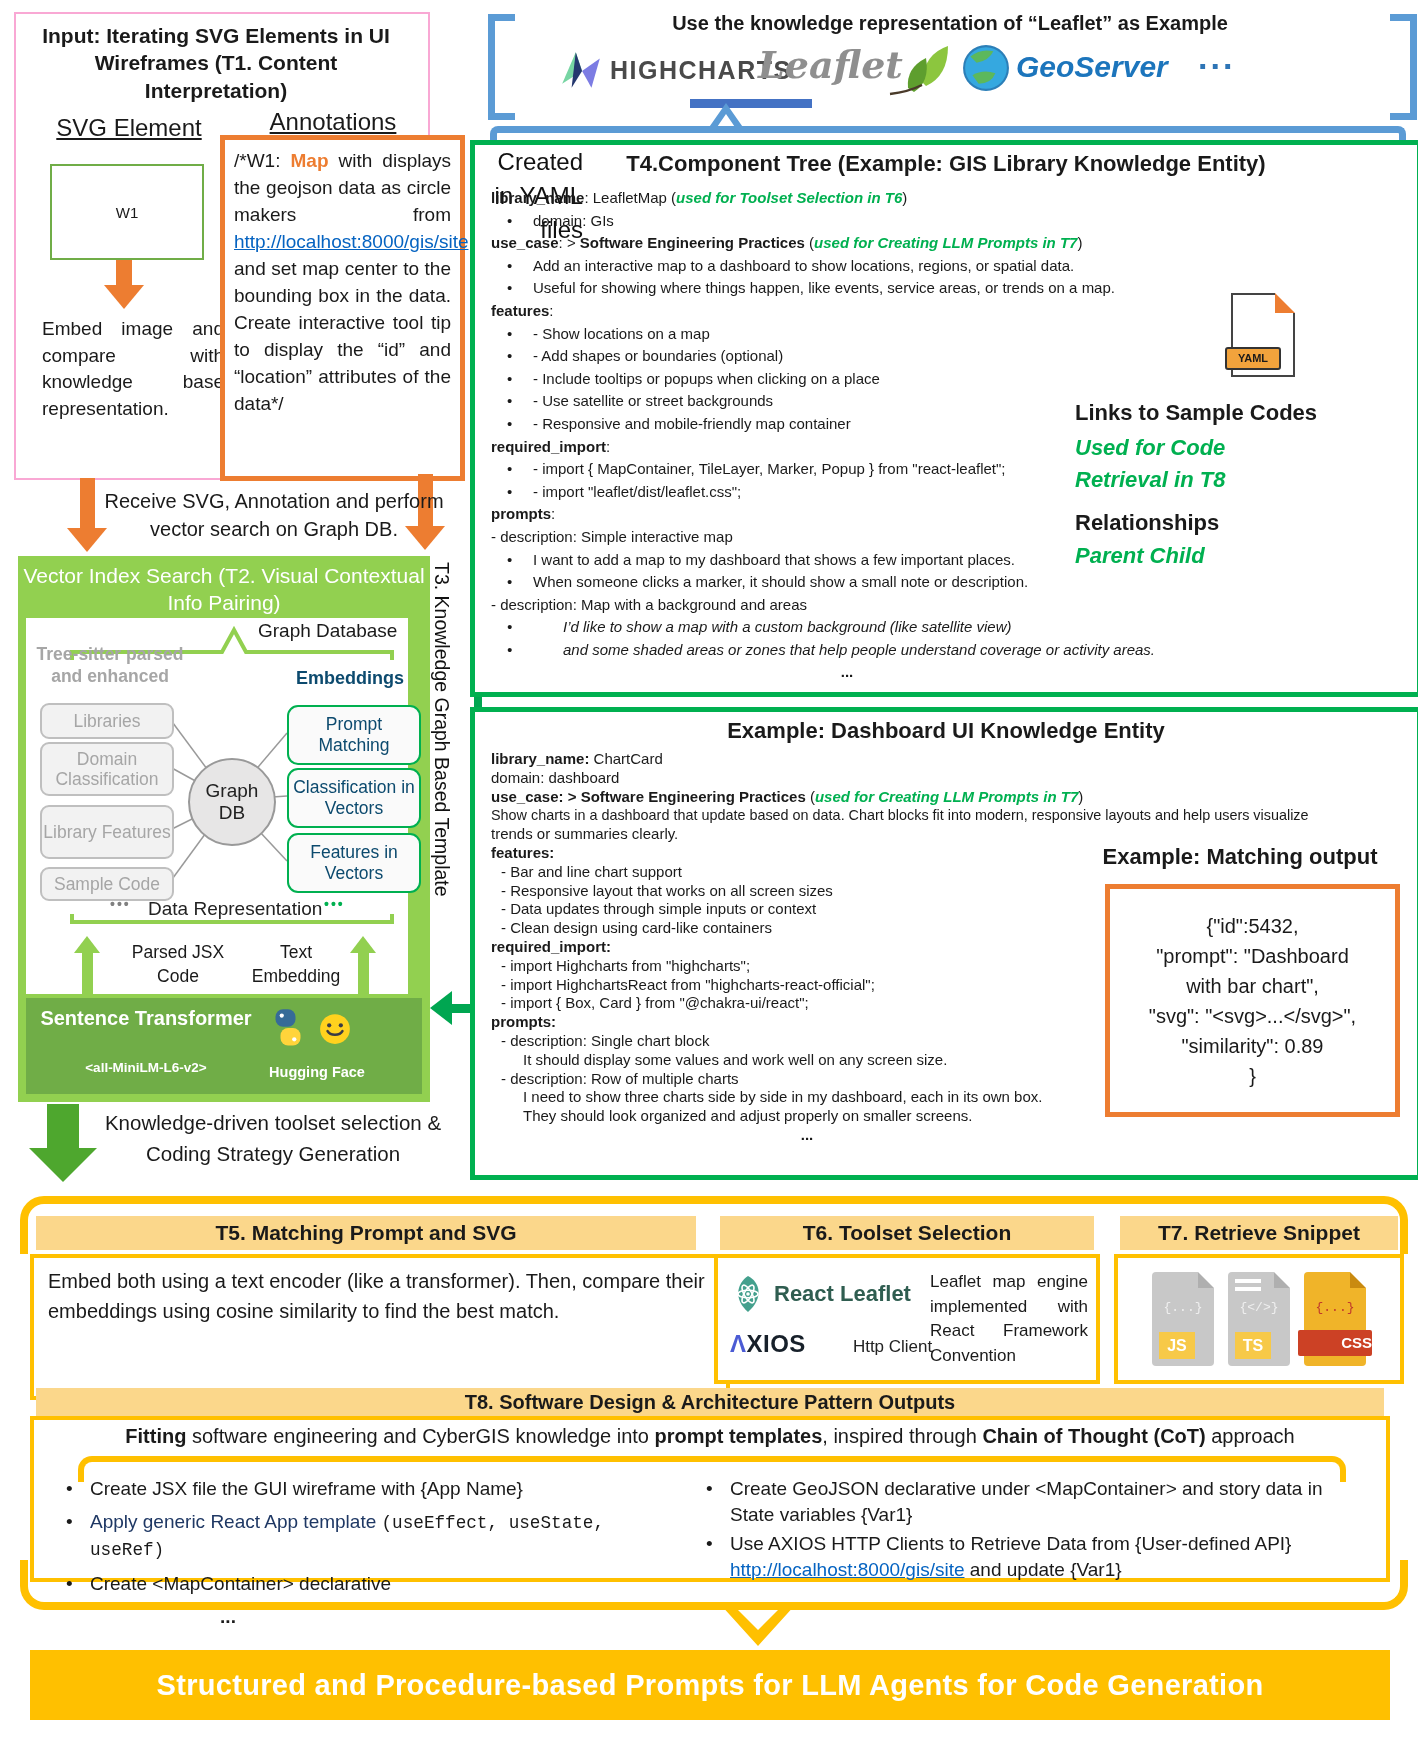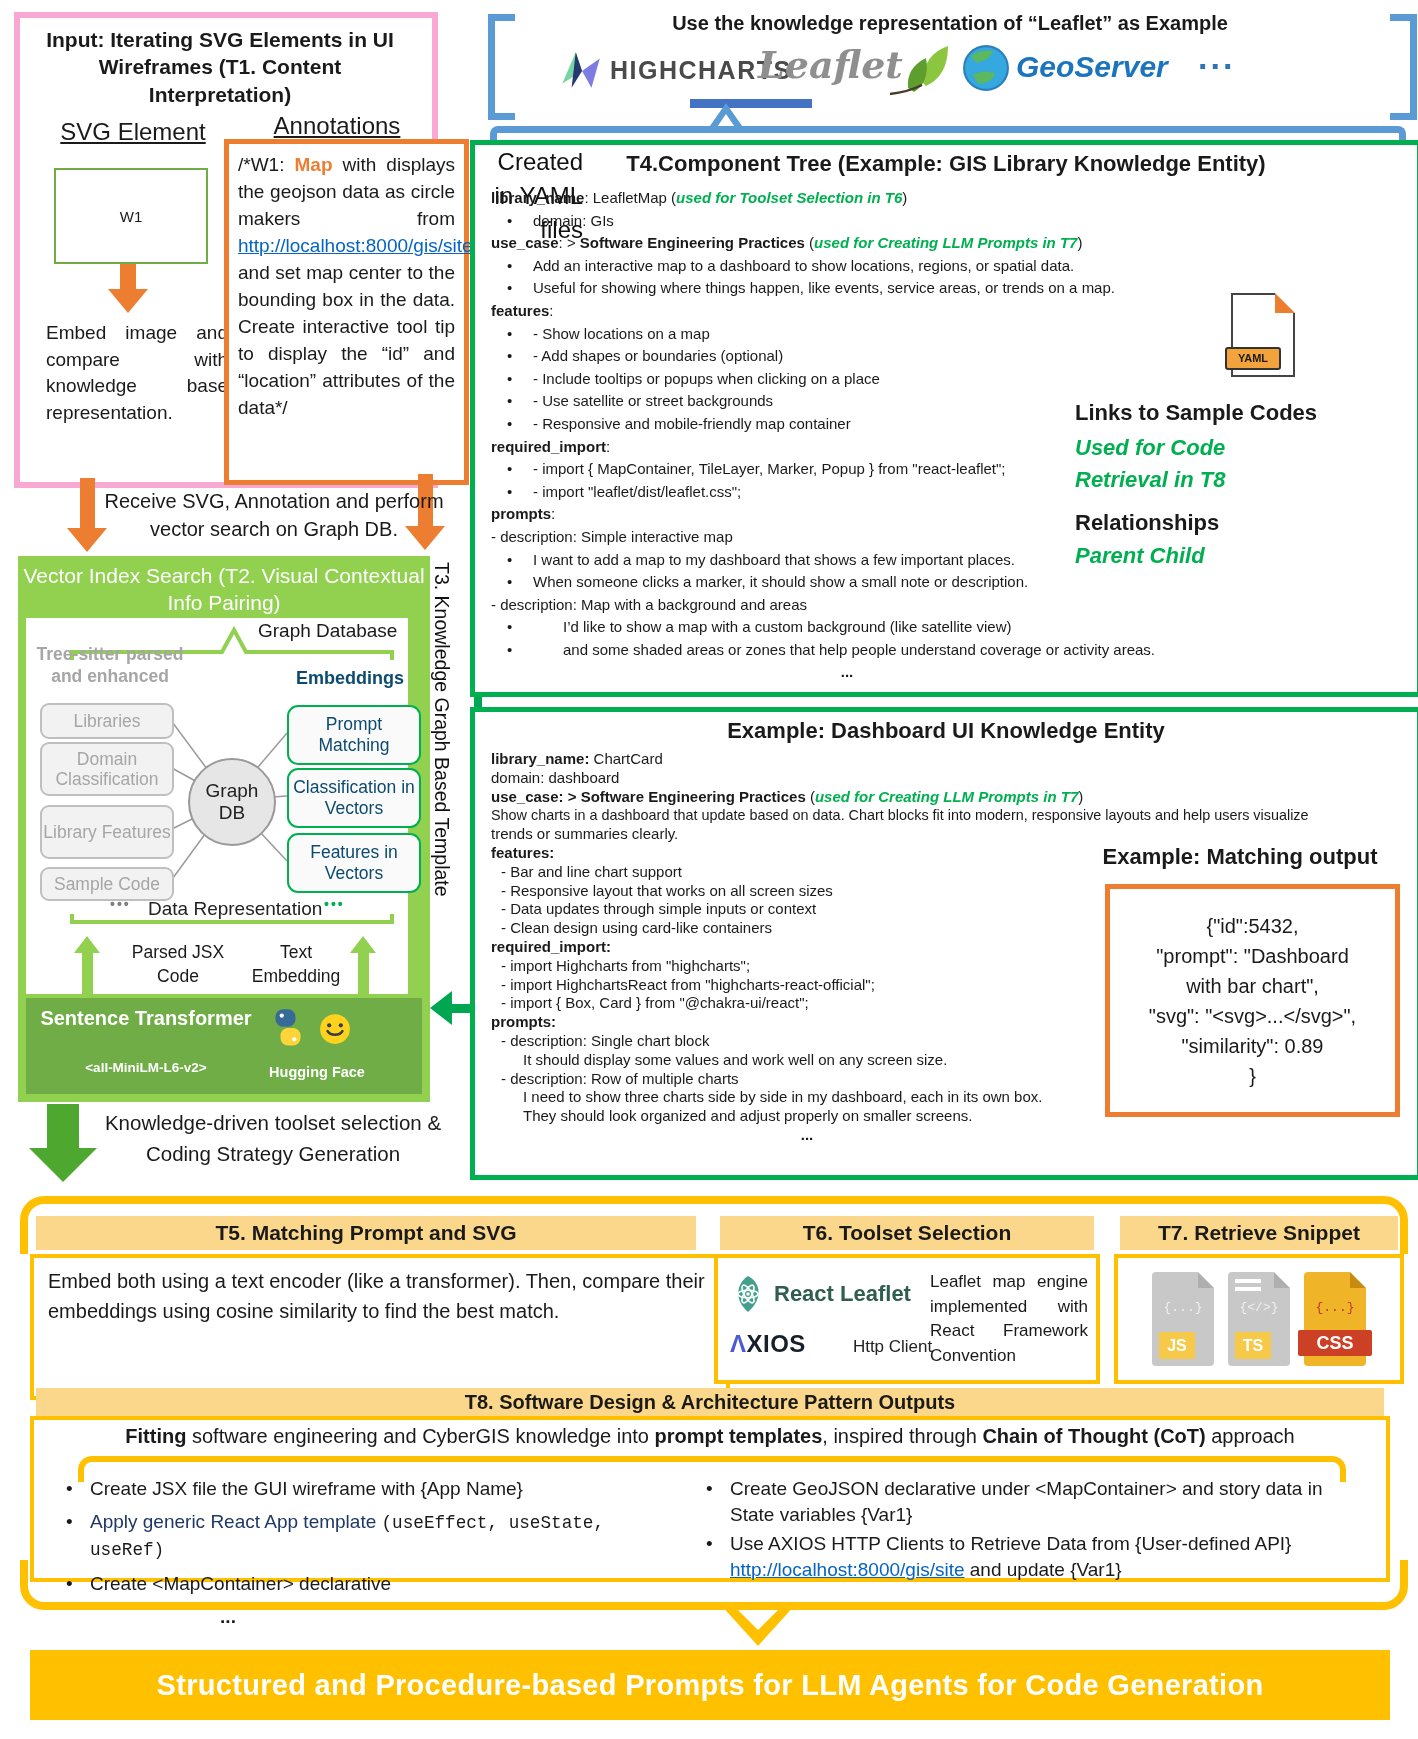--- a/index.html
+++ b/index.html
@@ -7,21 +7,21 @@
         font-family:"Liberation Sans",sans-serif;color:#1a1a1a;overflow:hidden;}
   .abs{position:absolute;}
   .b{font-weight:700;}
   .g{color:#00B050;font-weight:700;font-style:italic;}
   .nv{color:#1F3864;}
   .mono{font-family:"Liberation Mono",monospace;font-size:0.93em;}
   .lk{color:#0563C1;text-decoration:underline;cursor:pointer;}
   .underline{text-decoration:underline;}
 
   
-  #input-box{position:absolute;left:14px;top:12px;width:412px;height:464px;border:6px solid #f9a8d4;background:#fff;}
+  #input-box{position:absolute;left:14px;top:12px;width:412px;height:464px;border:2px solid #f9a8d4;background:#fff;}
   .t1-title{position:absolute;left:6px;top:8px;width:388px;font-weight:700;font-size:21px;line-height:1.3;text-align:center;}
   .t1-svg-label{position:absolute;left:28px;top:100px;width:170px;font-size:24px;text-align:center;}
   .w1-box{position:absolute;left:34px;top:150px;width:150px;height:92px;border:2px solid #70AD47;
           display:flex;align-items:center;justify-content:center;font-size:15px;}
   .t1-embed{position:absolute;left:26px;top:302px;width:182px;font-size:19px;line-height:1.4;text-align:justify;}
   .t1-ann-label{position:absolute;left:242px;top:94px;width:150px;font-size:24px;text-align:center;}
   .ann-box{position:absolute;left:204px;top:121px;width:217px;height:320px;border:5px solid #ED7D31;
            padding:8px 9px;font-size:19px;line-height:1.42;text-align:justify;background:#fff;}
   .ann-key{color:#ED7D31;font-weight:700;}
   .oarrow-shaft{position:absolute;background:#ED7D31;}
@@ -78,21 +78,21 @@
   .kbox{position:absolute;left:470px;width:942px;border:5px solid #00B050;background:#fff;}
   #t4-box{top:140px;height:547px;}
   #dash-box{top:707px;height:463px;}
   .kbox-title{position:absolute;left:0;top:6px;width:100%;text-align:center;font-weight:700;font-size:22px;}
   .klines{position:absolute;left:12px;font-size:15px;}
   #t4-lines{top:42px;width:720px;line-height:22.6px;}
   #dash-lines{top:38px;width:640px;line-height:18.8px;font-size:15px;}
   .kl{position:relative;padding-left:4px;white-space:nowrap;}
   .kl.bu{padding-left:46px;}
   .kl.bu::before{content:'•';position:absolute;left:20px;}
-  .kl.ind{padding-left:76px;}
+  .kl.ind{padding-left:76px;font-style:italic;}
   .kl.dash{padding-left:14px;}
   .kl.ind2{padding-left:36px;}
   .kl.ctr{text-align:center;font-weight:700;padding-left:0;white-space:normal;}
   .kl.wide{font-size:14.4px;}
   .t4-side{position:absolute;font-size:22px;}
   #t4-created{left:632px;top:140px;width:108px;text-align:right;font-size:24px;line-height:1.42;color:#111;}
   .yaml-icon{position:absolute;left:756px;top:148px;width:60px;height:80px;background:#fff;border:2.5px solid #444;}
   .yaml-fold{position:absolute;top:-2px;right:-2px;width:0;height:0;border-style:solid;border-width:0 20px 20px 0;border-color:#fff #fff #ED7D31 #ED7D31;}
   .yaml-badge{position:absolute;left:-8px;bottom:5px;width:52px;height:19px;background:#F2A33C;border:2px solid #333;border-radius:3px;
               font-size:11px;font-weight:700;text-align:center;line-height:19px;color:#1a1a1a;}
@@ -130,21 +130,21 @@
   #t7-head{left:1120px;top:1216px;width:278px;}
   #t7-body{left:1114px;top:1254px;width:282px;height:122px;display:flex;align-items:center;justify-content:center;gap:14px;}
   .ficon{position:relative;width:62px;height:94px;background:#C8C8C8;border-radius:4px;}
   .ficon .fold{position:absolute;top:0;right:0;width:0;height:0;border-style:solid;border-width:0 16px 16px 0;border-color:#fff #fff #AFAFAF #AFAFAF;}
   .ficon .code{position:absolute;left:0;top:28px;width:100%;text-align:center;color:#EFEFEF;font-family:"Liberation Mono",monospace;font-size:13px;}
   .ficon .badge{position:absolute;left:7px;bottom:7px;width:36px;height:27px;background:#F7C948;color:#fff;font-weight:700;font-size:16px;text-align:center;line-height:27px;}
   .ficon .stripes{position:absolute;top:7px;left:7px;width:26px;height:4px;background:#fff;box-shadow:0 8px 0 #fff;}
   .ficon.css{background:#F0B429;}
   .ficon.css .fold{border-color:#fff #fff #C98A10 #C98A10;}
   .ficon.css .code{color:#C0392B;}
-  .ficon.css .cssbanner{position:absolute;left:-6px;right:-6px;bottom:10px;height:26px;background:#CC4125;color:#fff;font-weight:700;font-size:18px;text-align:center;line-height:26px;border-radius:2px;}
+  .ficon.css .cssbanner{position:absolute;left:-6px;right:-6px;bottom:10px;height:26px;background:#CC4125;color:#fff;font-weight:700;font-size:15px;text-align:right;line-height:26px;border-radius:2px;}
   #t8-head{left:36px;top:1388px;width:1348px;height:28px;font-size:20px;line-height:28px;}
   #t8-body{left:30px;top:1416px;width:1352px;height:158px;}
   #t8-subtitle{position:absolute;left:0;top:5px;width:100%;text-align:center;font-size:20px;}
   #t8-inner-bracket{position:absolute;left:44px;top:36px;width:1256px;height:20px;border-top:6px solid #FFC000;
                     border-left:6px solid #FFC000;border-right:6px solid #FFC000;border-radius:14px 14px 0 0;}
   .t8col{position:absolute;top:56px;font-size:19px;}
   #t8-left{left:24px;width:606px;}
   #t8-right{left:664px;width:672px;}
   #t8-left .kl{margin-bottom:8px;white-space:normal;line-height:25px;}
   #t8-right .kl{margin-bottom:3px;white-space:normal;line-height:26px;}

